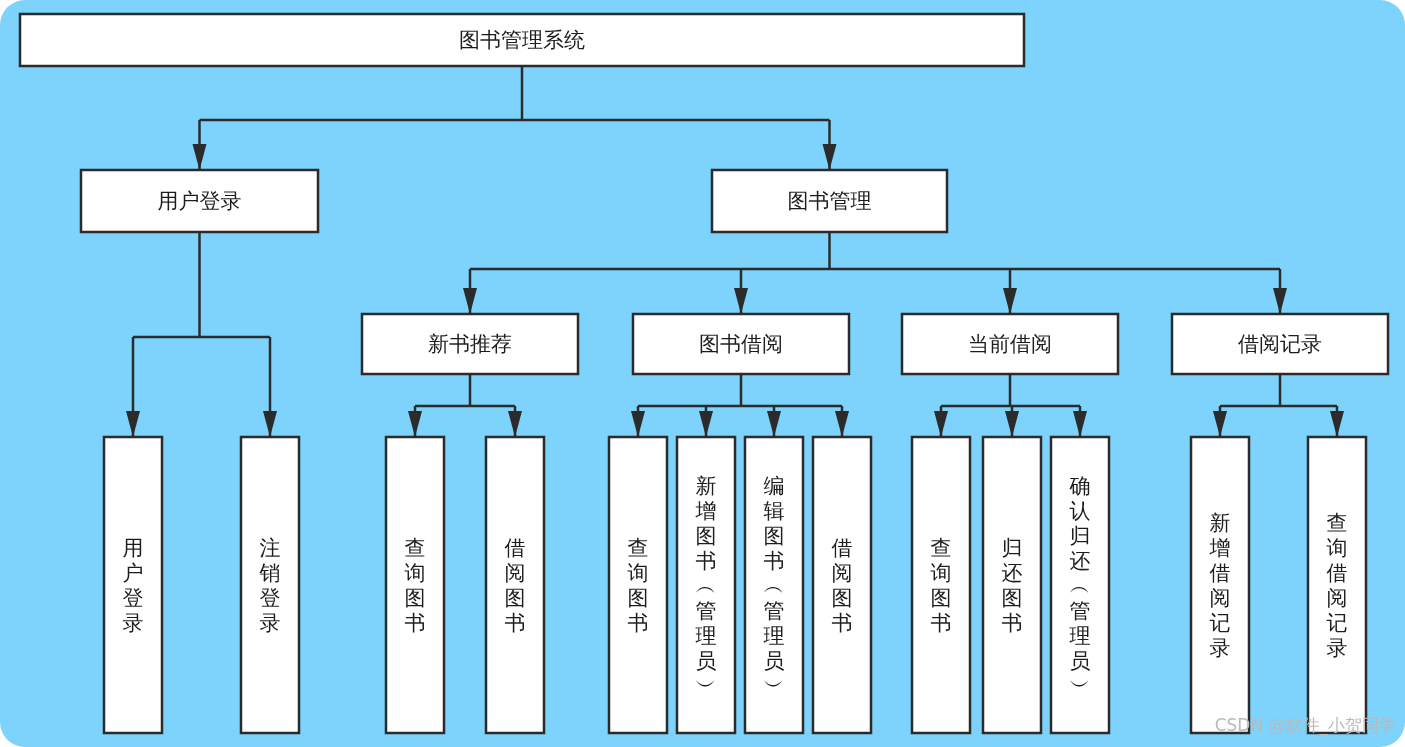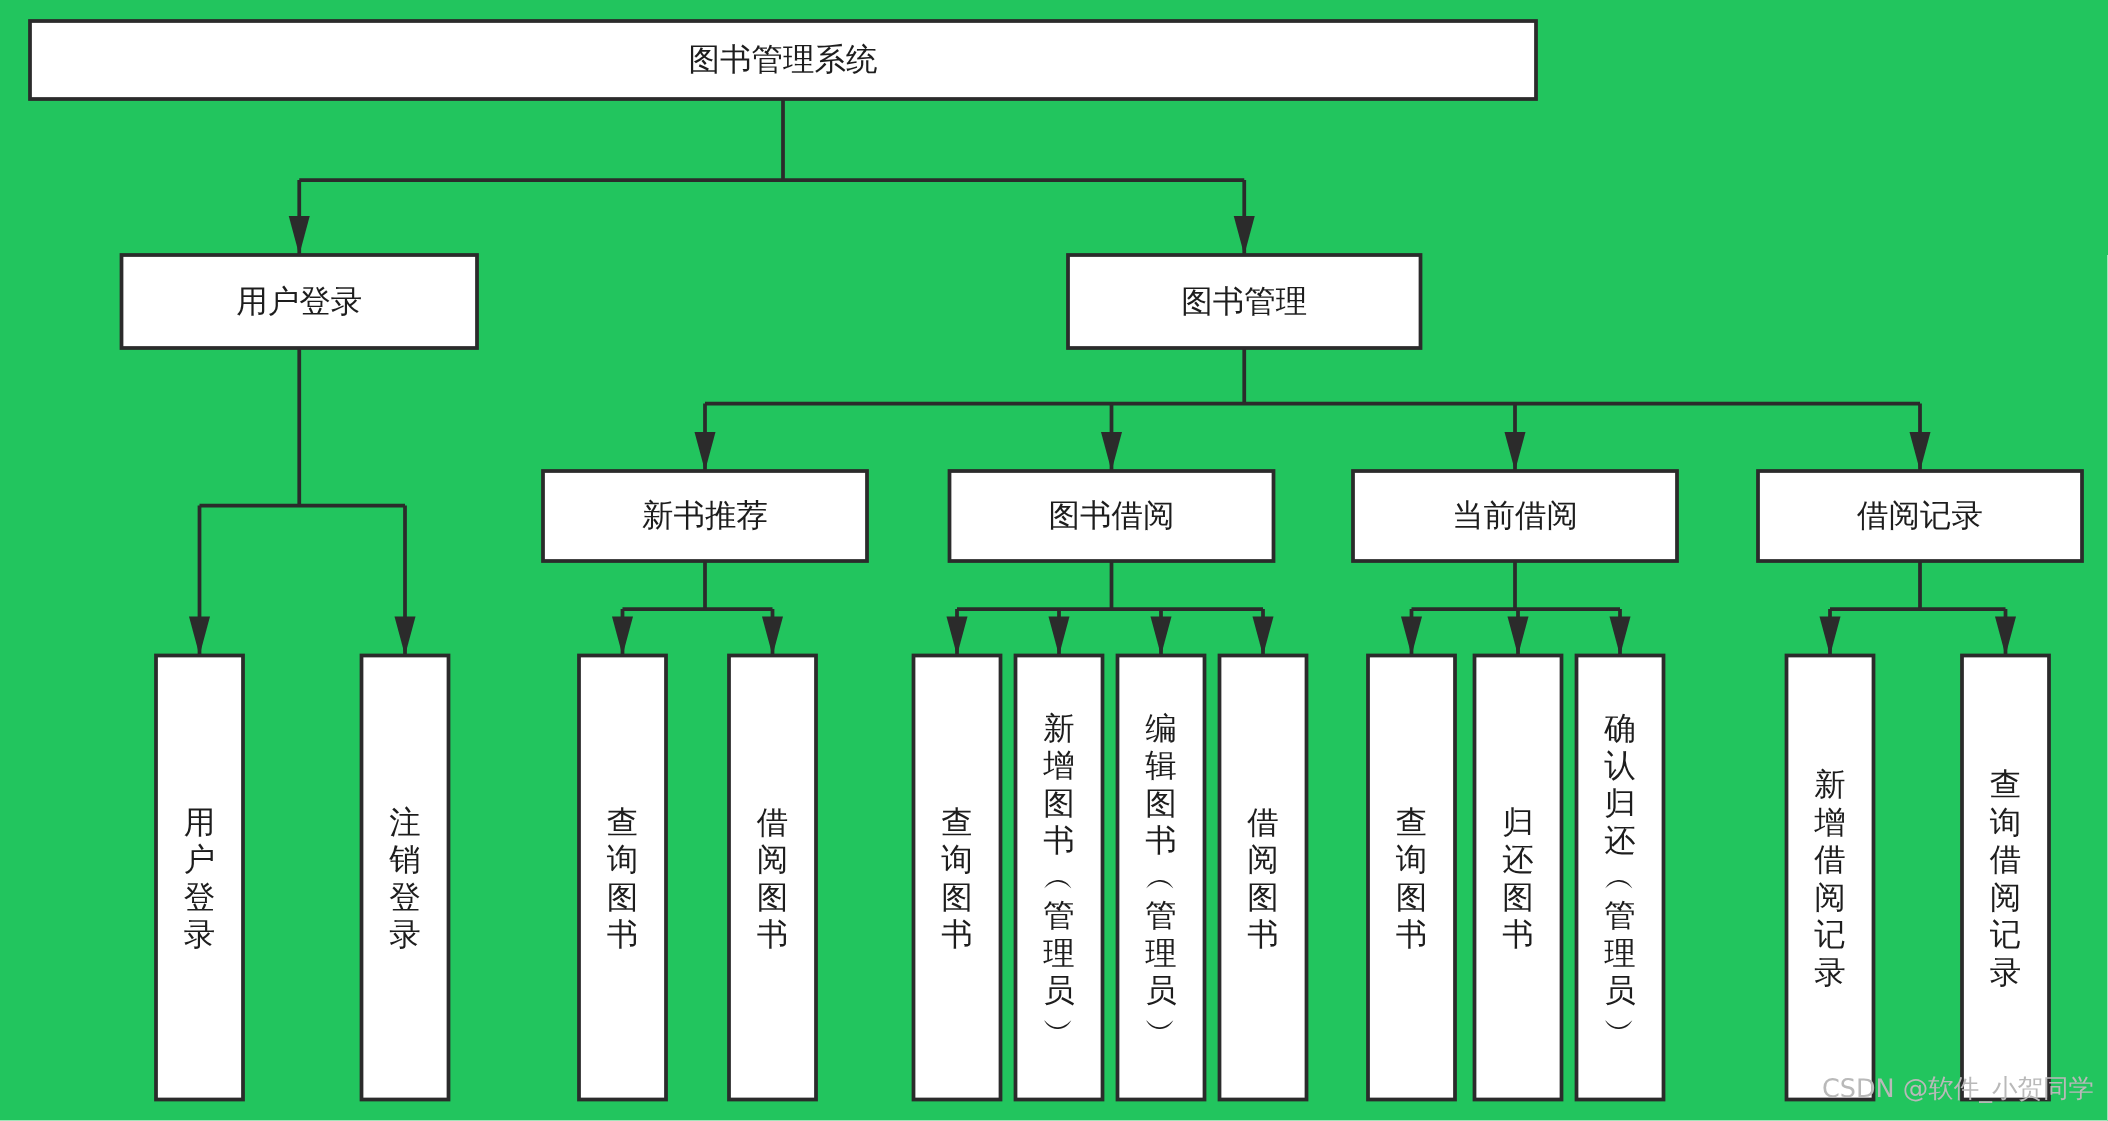--- a/index.html
+++ b/index.html
@@ -8,22 +8,23 @@
     padding: 0;
     background: #ffffff;
   }
   body {
     font-family: "DejaVu Sans", "Liberation Sans", sans-serif;
   }
   #diagram-root {
     position: relative;
     width: 1405px;
     height: 747px;
-    background: #22c55e;
+    background: #7dd3fc;
     overflow: hidden;
+    border-radius: 25px;
   }
   svg.diagram-canvas {
     position: absolute;
     left: 0;
     top: 0;
     width: 1405px;
     height: 747px;
     display: block;
   }
   .node-box {

